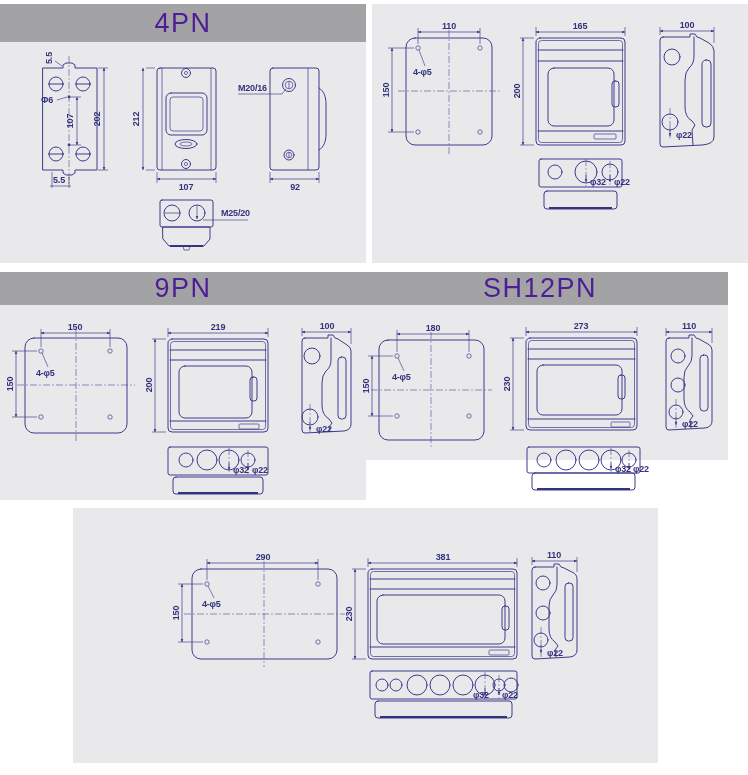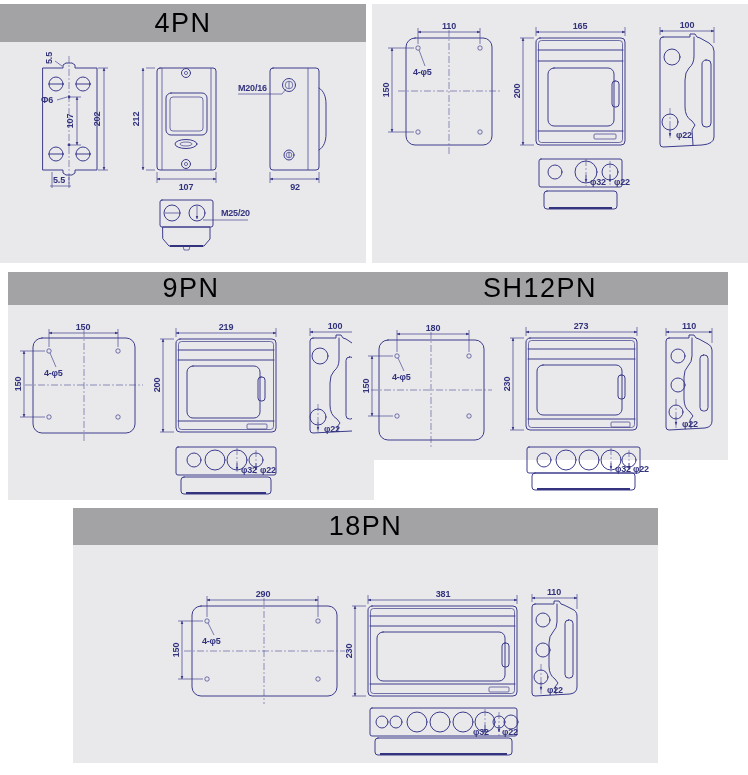--- a/index.html
+++ b/index.html
@@ -2,21 +2,21 @@
 <html><head>
 <meta charset="utf-8">
 <title>Enclosure dimension diagrams</title>
 <style>
   *{margin:0;padding:0;box-sizing:border-box}
   html,body{background:#fff}
   body{width:748px;height:775px;font-family:"Liberation Sans",sans-serif}
   .page{position:relative;width:748px;height:775px;background:#fff;overflow:hidden}
   .panel{position:absolute;background:#e9e9ec}
   .hdr{width:100%;background:#a3a3a6;display:flex;align-items:center;justify-content:center}
-  .hdr-t{color:#000000;font-size:27px;font-weight:300;letter-spacing:1.5px;line-height:1}
+  .hdr-t{color:#4c1d95;font-size:27px;font-weight:300;letter-spacing:1.5px;line-height:1}
   .body{position:relative;width:100%}
   svg.draw{display:block;width:100%;height:100%}
   .ln{fill:none;stroke:#3c3c8c;stroke-width:1;stroke-linejoin:round;stroke-linecap:round}
   .ln2{fill:none;stroke:#3c3c8c;stroke-width:.7}
   .cl{stroke:#4a4a94;stroke-width:.6;stroke-dasharray:7 2.2 1.6 2.2;fill:none}
   .wit{stroke:#3c3c8c;stroke-width:.65;fill:none}
   .dim{stroke:#3c3c8c;stroke-width:.7;fill:none}
   .thick{stroke:#34347e;stroke-width:2.2;fill:none}
   .dot{fill:#3c3c8c}
   .t{font-family:"Liberation Sans",sans-serif;font-size:9px;font-weight:bold;fill:#32327d;letter-spacing:-.2px}
@@ -186,21 +186,21 @@
           <line class="wit" x1="238" y1="171" x2="238" y2="178" marker-end="url(#ar)"></line>
           <text class="t" x="218" y="181">φ32</text>
           <text class="t" x="242" y="181">φ22</text>
           <rect class="ln" x="172" y="187" width="73" height="18" rx="3"></rect>
           <line class="thick" x1="177" y1="204" x2="240" y2="204"></line>
         </g>
       </svg>
     </div>
   </section>
 
-  <section class="panel" style="left:8px;top:272px;width:366px;height:228px">
+  <section class="panel" style="left:0;top:272px;width:366px;height:228px">
     <header class="hdr" style="height:33px">
       <span class="hdr-t">9PN</span>
     </header>
     <div class="body" style="height:195px">
       <svg class="draw" viewBox="0 0 366 195">
         <g>
           <rect class="ln" x="25" y="33" width="102" height="95" rx="9"></rect>
           <line class="cl" x1="76" y1="25" x2="76" y2="137"></line>
           <line class="cl" x1="17" y1="80" x2="135" y2="80"></line>
           <circle class="ln2" cx="41" cy="46" r="2.2"></circle>
@@ -341,23 +341,20 @@
           <text class="t" x="263" y="167">φ32</text>
           <text class="t" x="281" y="167">φ22</text>
           <rect class="ln" x="180" y="168" width="103" height="17" rx="3"></rect>
           <line class="thick" x1="185" y1="184" x2="278" y2="184"></line>
         </g>
       </svg>
     </div>
   </section>
 
   <section class="panel" style="left:73px;top:508px;width:585px;height:255px">
-    <header class="hdr" style="height:37px">
-      <span class="hdr-t">18PN</span>
-    </header>
     <div class="body" style="height:240px">
       <svg class="draw" viewBox="0 0 585 218">
         <g>
           <rect class="ln" x="119" y="50" width="145" height="90" rx="9"></rect>
           <line class="cl" x1="191" y1="42" x2="191" y2="148"></line>
           <line class="cl" x1="111" y1="95" x2="272" y2="95"></line>
           <circle class="ln2" cx="134" cy="65" r="2.2"></circle>
           <circle class="ln2" cx="245" cy="65" r="2.2"></circle>
           <circle class="ln2" cx="134" cy="123" r="2.2"></circle>
           <circle class="ln2" cx="245" cy="123" r="2.2"></circle>

